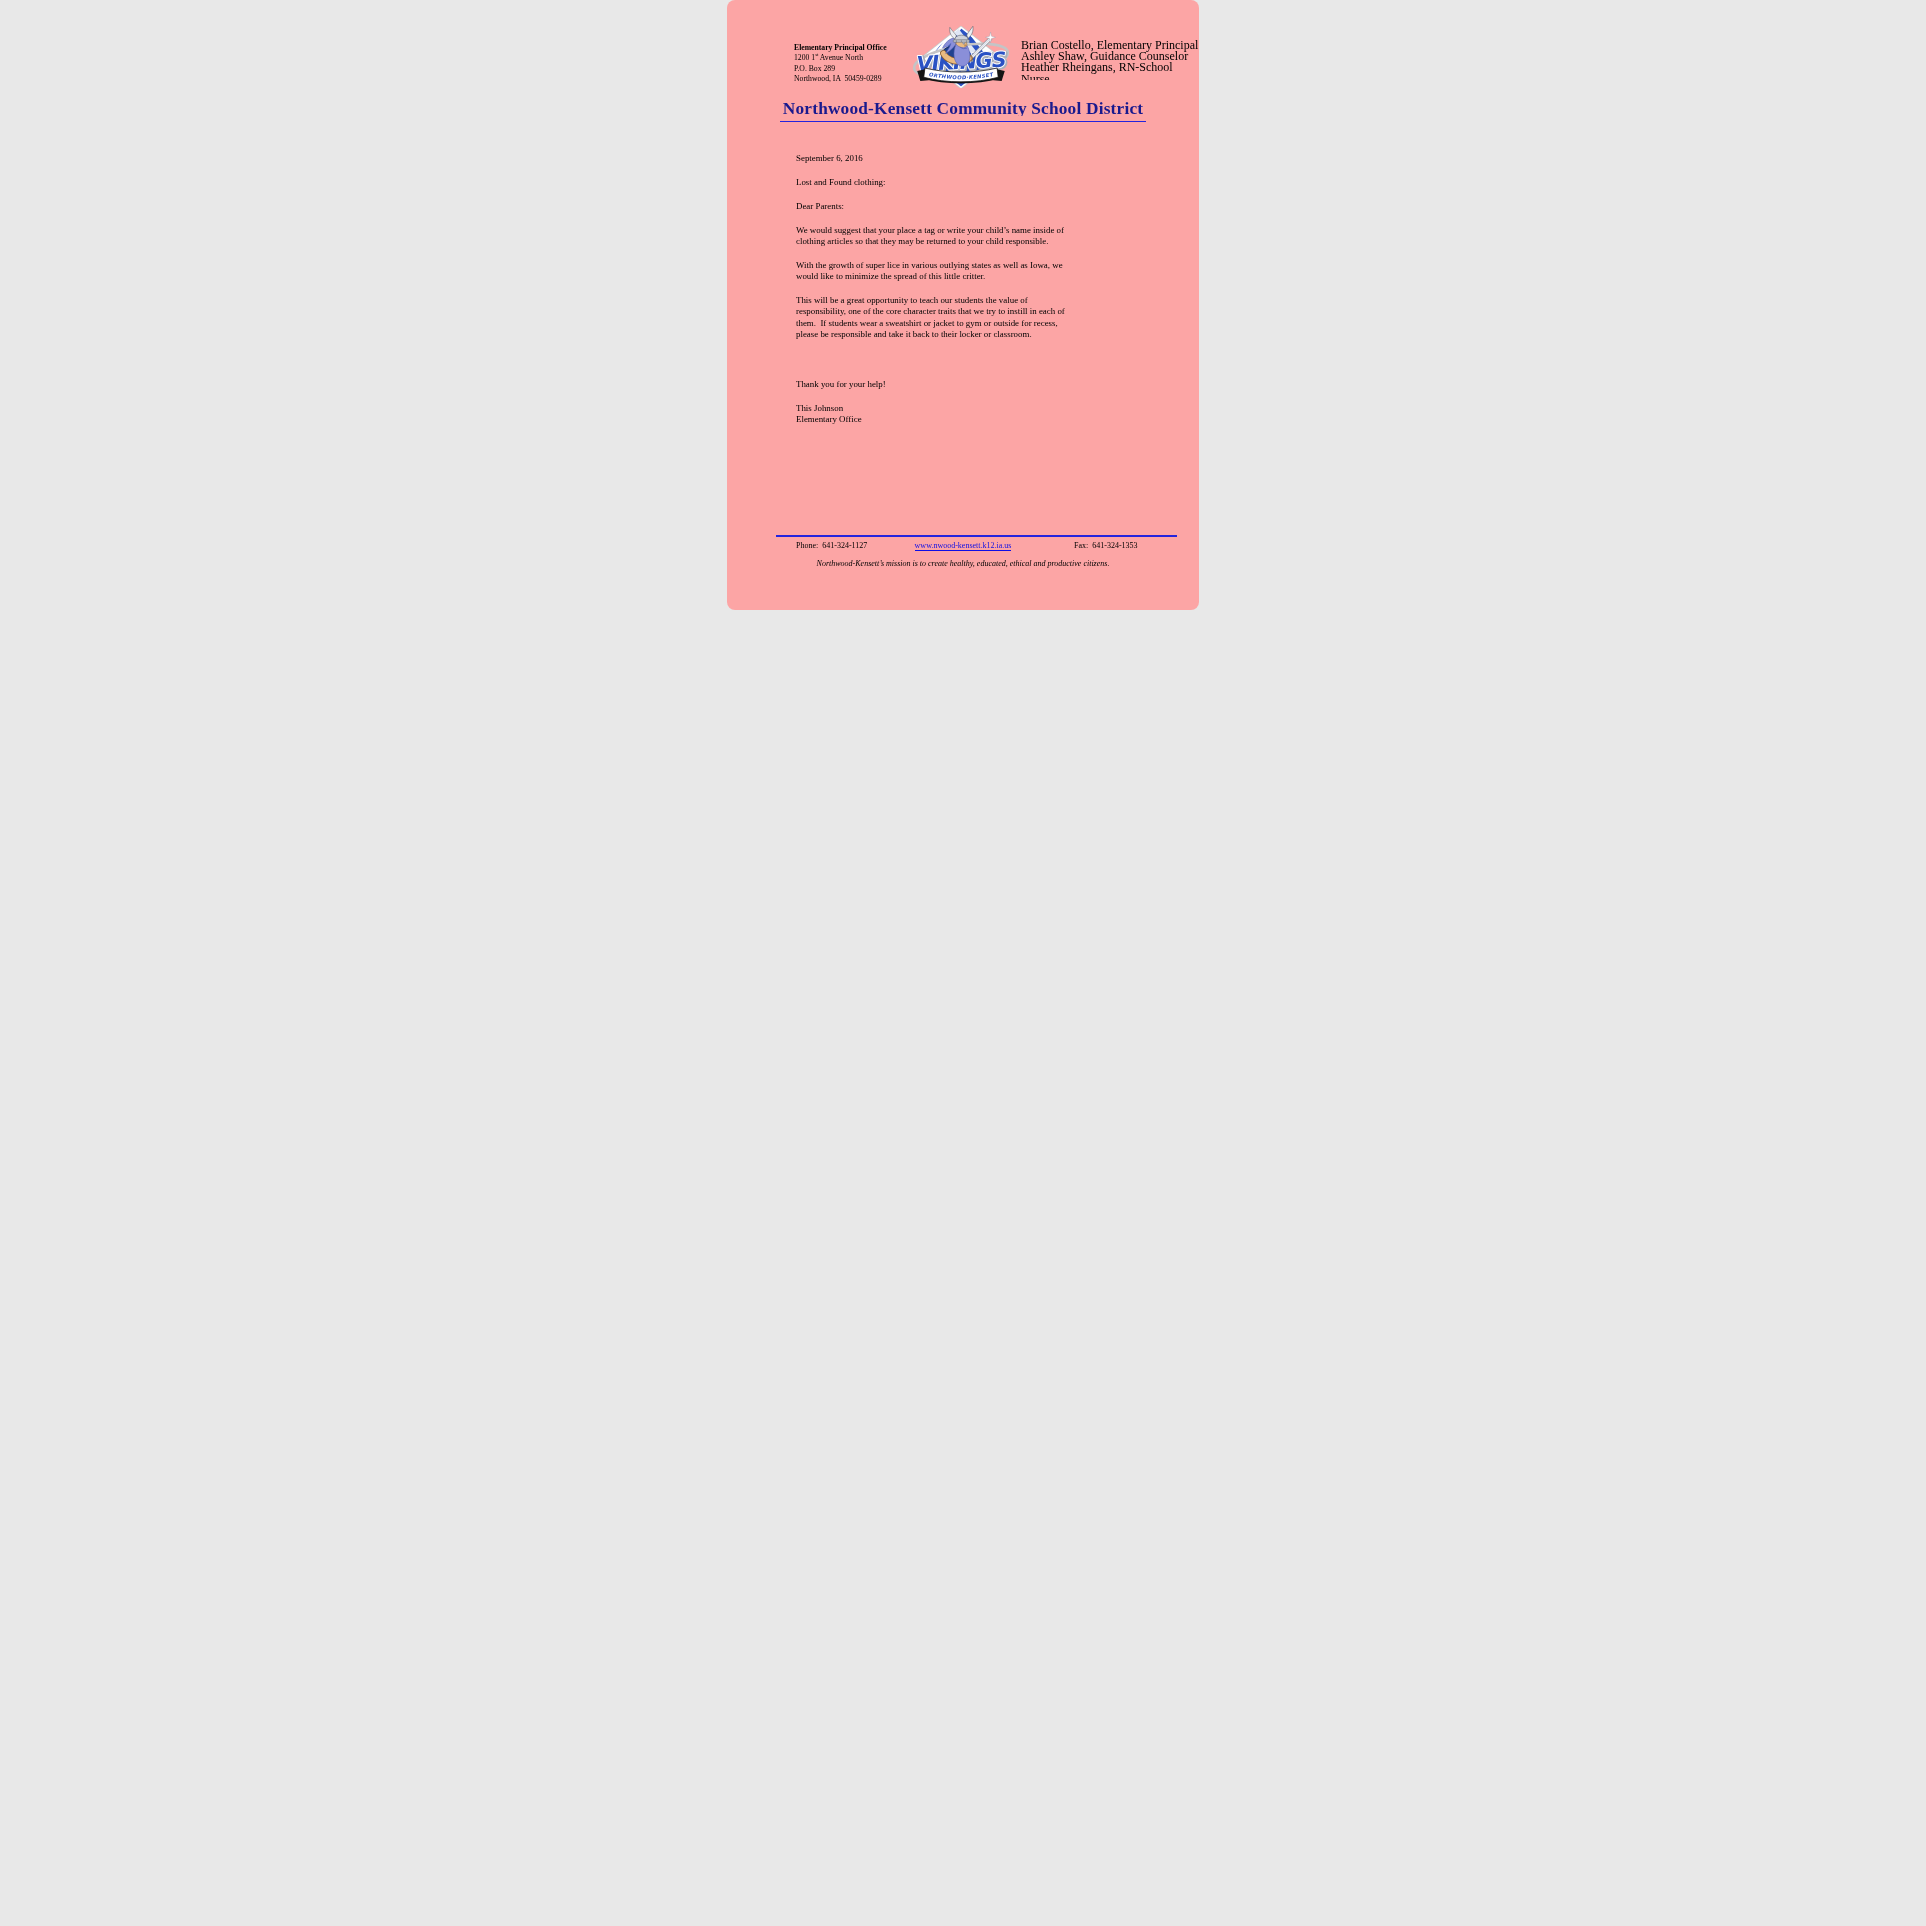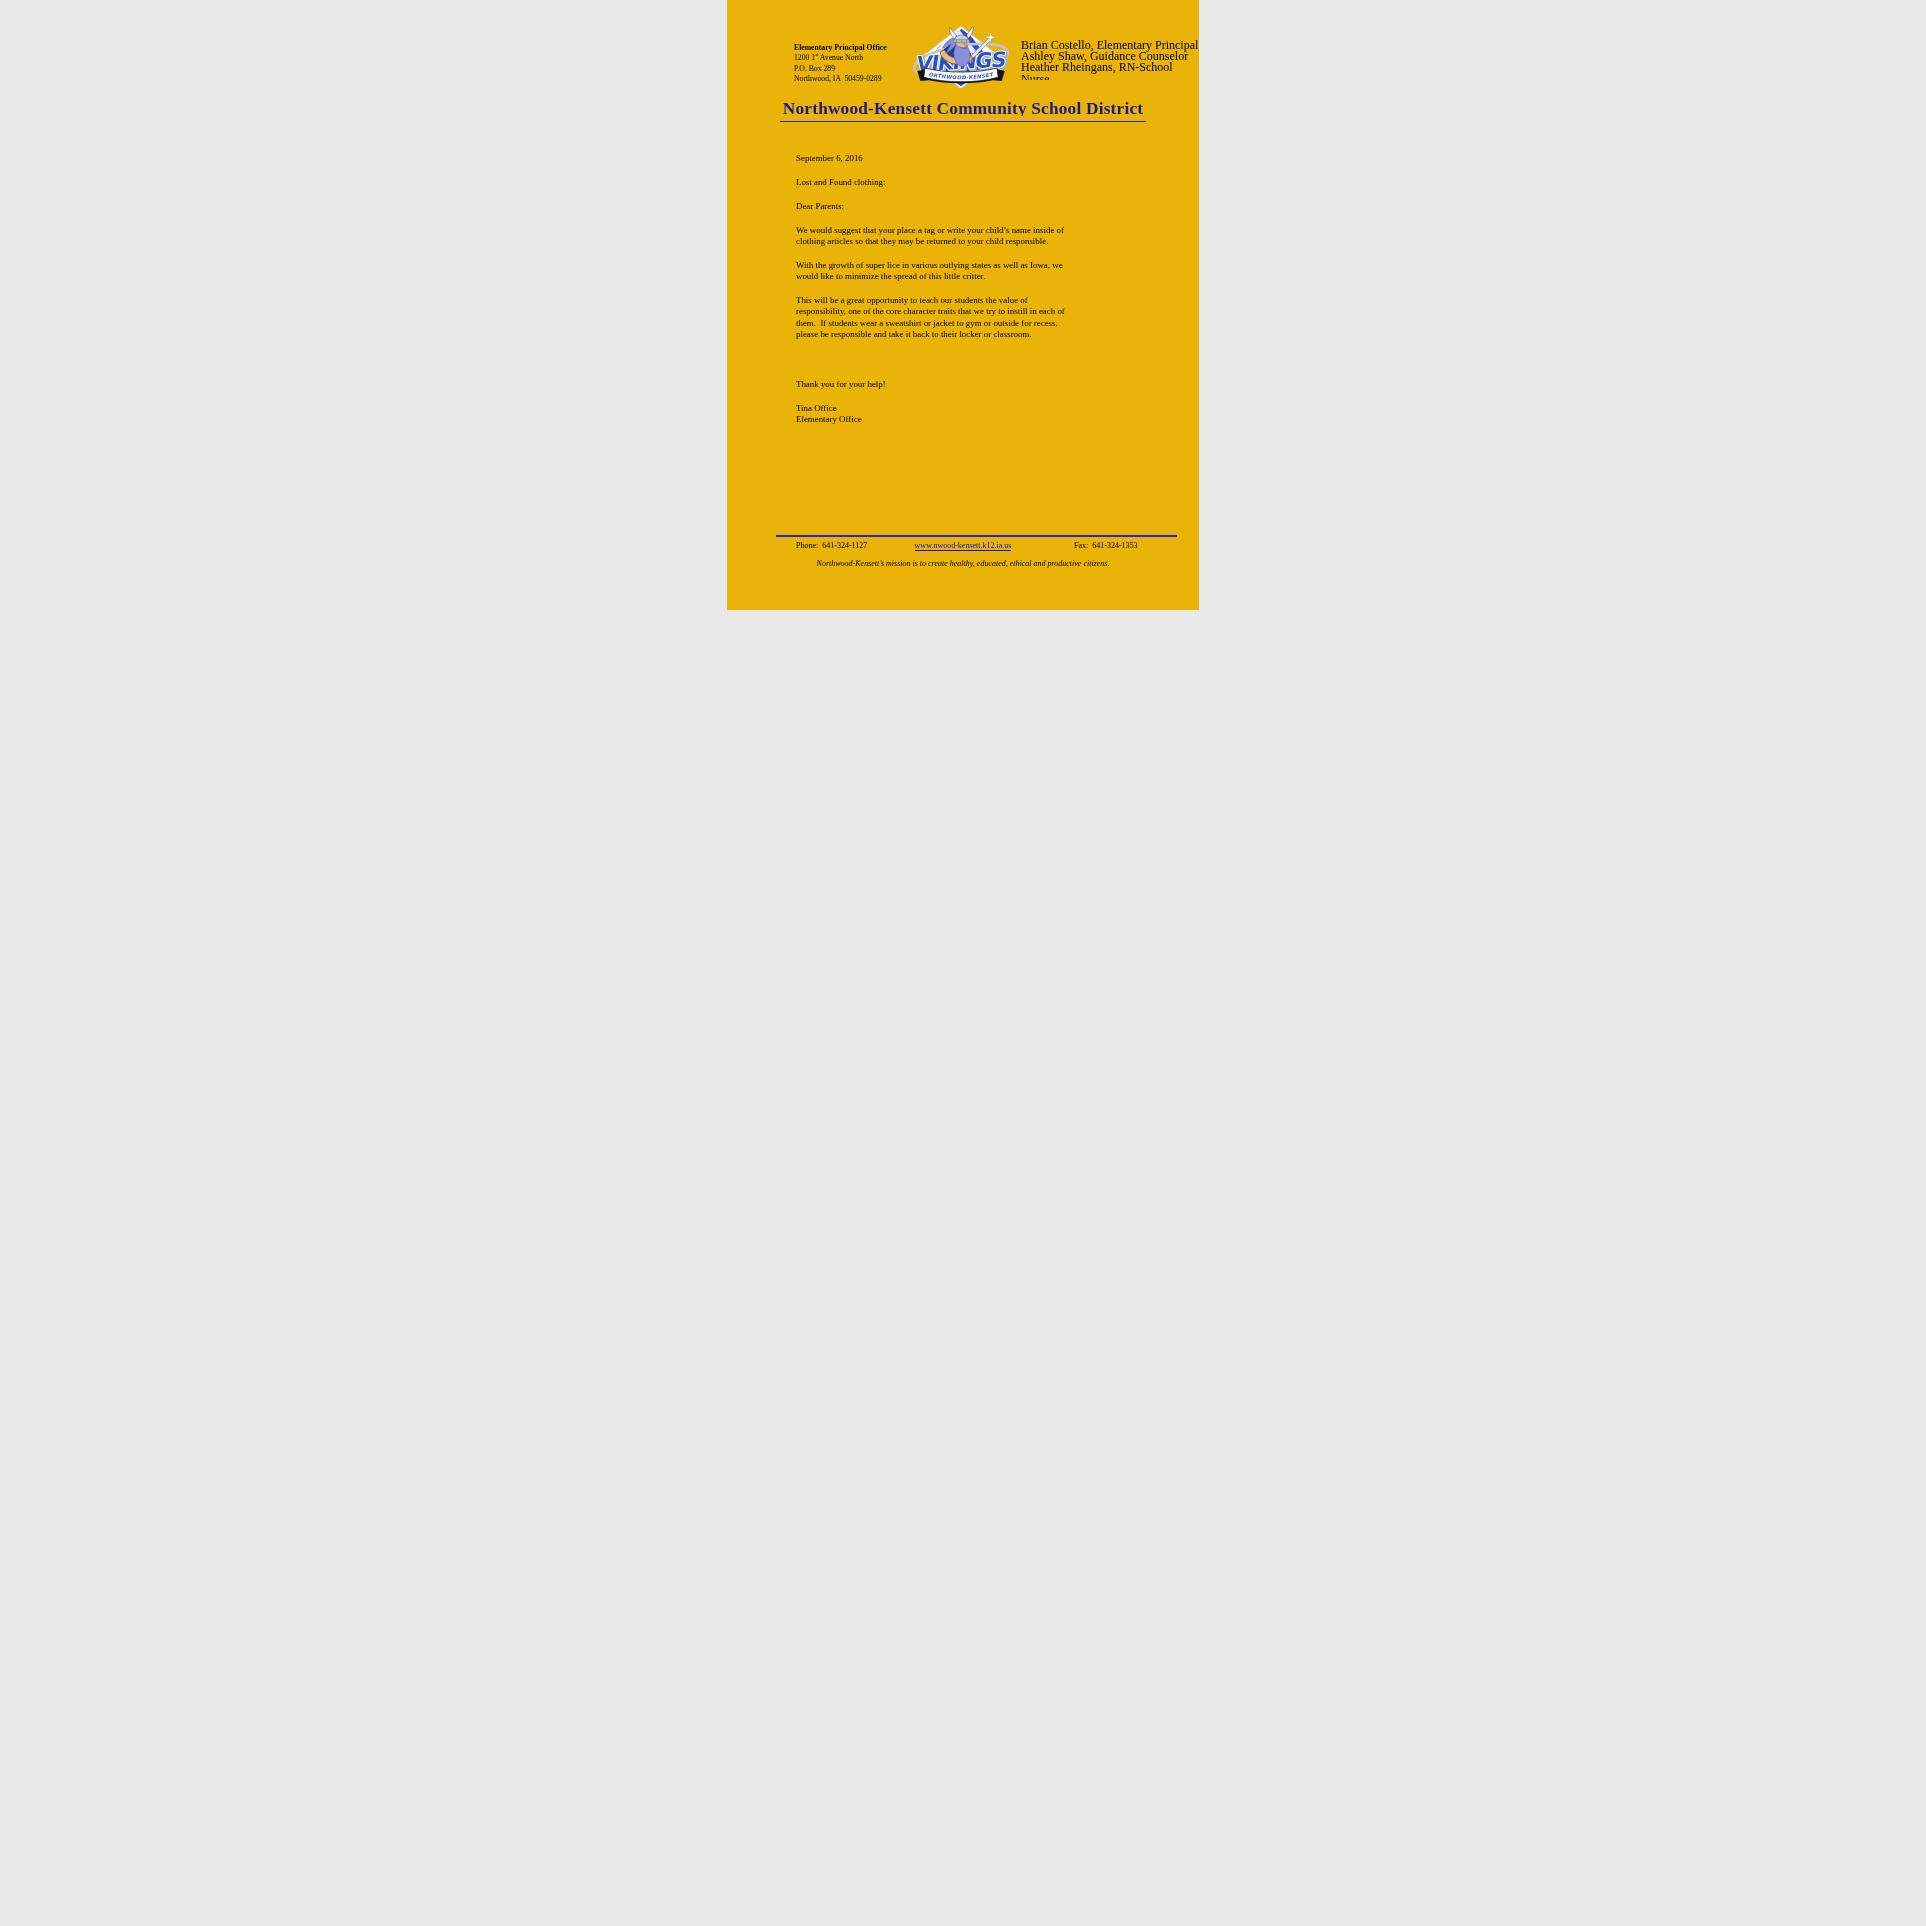--- a/index.html
+++ b/index.html
@@ -1,23 +1,24 @@
 <!DOCTYPE html>
 <html style="--text-black: #000000; --title-navy: #1a1a8e; --rule-blue: #2424dd; --link-blue: #0f0fe6; --logo-blue: #2a52c4; --logo-dark: #20418f; --beard-blue: #8a8fd9; --beard-line: #5560b2; --skin: #eaba80; --skin-dark: #8a6032; --steel: #cfd2da; --steel-dark: #5a5e68; --swoosh-gray: #c4c4c6;font-size:6.2px"><head>
 <meta charset="utf-8">
 <style>
   html,body{margin:0;padding:0;background:#e8e8e8;}
   .page{
     position:relative;
     width:472px;height:610px;
     margin:0 auto;
-    background:#eab308;
+    background:#fca5a5;
     font-family:"Liberation Serif",serif;
     color:var(--text-black,#000);
     overflow:hidden;
+    border-radius:8px;
   }
   .prewrap{white-space:pre-wrap;}
 
   
   .masthead{position:relative;height:92px;}
   .addr-left{
     position:absolute;left:67px;top:43px;
     font-size:7.7px;line-height:10.4px;
   }
   .addr-left .org{font-weight:bold;}
@@ -190,21 +191,21 @@
     <p class="para prewrap">With the growth of super lice in various outlying states as well as Iowa, we
 would like to minimize the spread of this little critter.</p>
     <p class="para prewrap">This will be a great opportunity to teach our students the value of
 responsibility, one of the core character traits that we try to instill in each of
 them.  If students wear a sweatshirt or jacket to gym or outside for recess,
 please be responsible and take it back to their locker or classroom.</p>
 
     <div class="closing prewrap">Thank you for your help!</div>
 
     <div class="signature">
-      <div>Tina Office</div>
+      <div>This Johnson</div>
       <div>Elementary Office</div>
     </div>
   </div>
 
   <div class="foot-rule"></div>
   <div class="foot-row">
     <span class="foot-phone prewrap">Phone:  641-324-1127</span>
     <span class="foot-site"><a href="#">www.nwood-kensett.k12.ia.us</a></span>
     <span class="foot-fax prewrap">Fax:  641-324-1353</span>
   </div>

